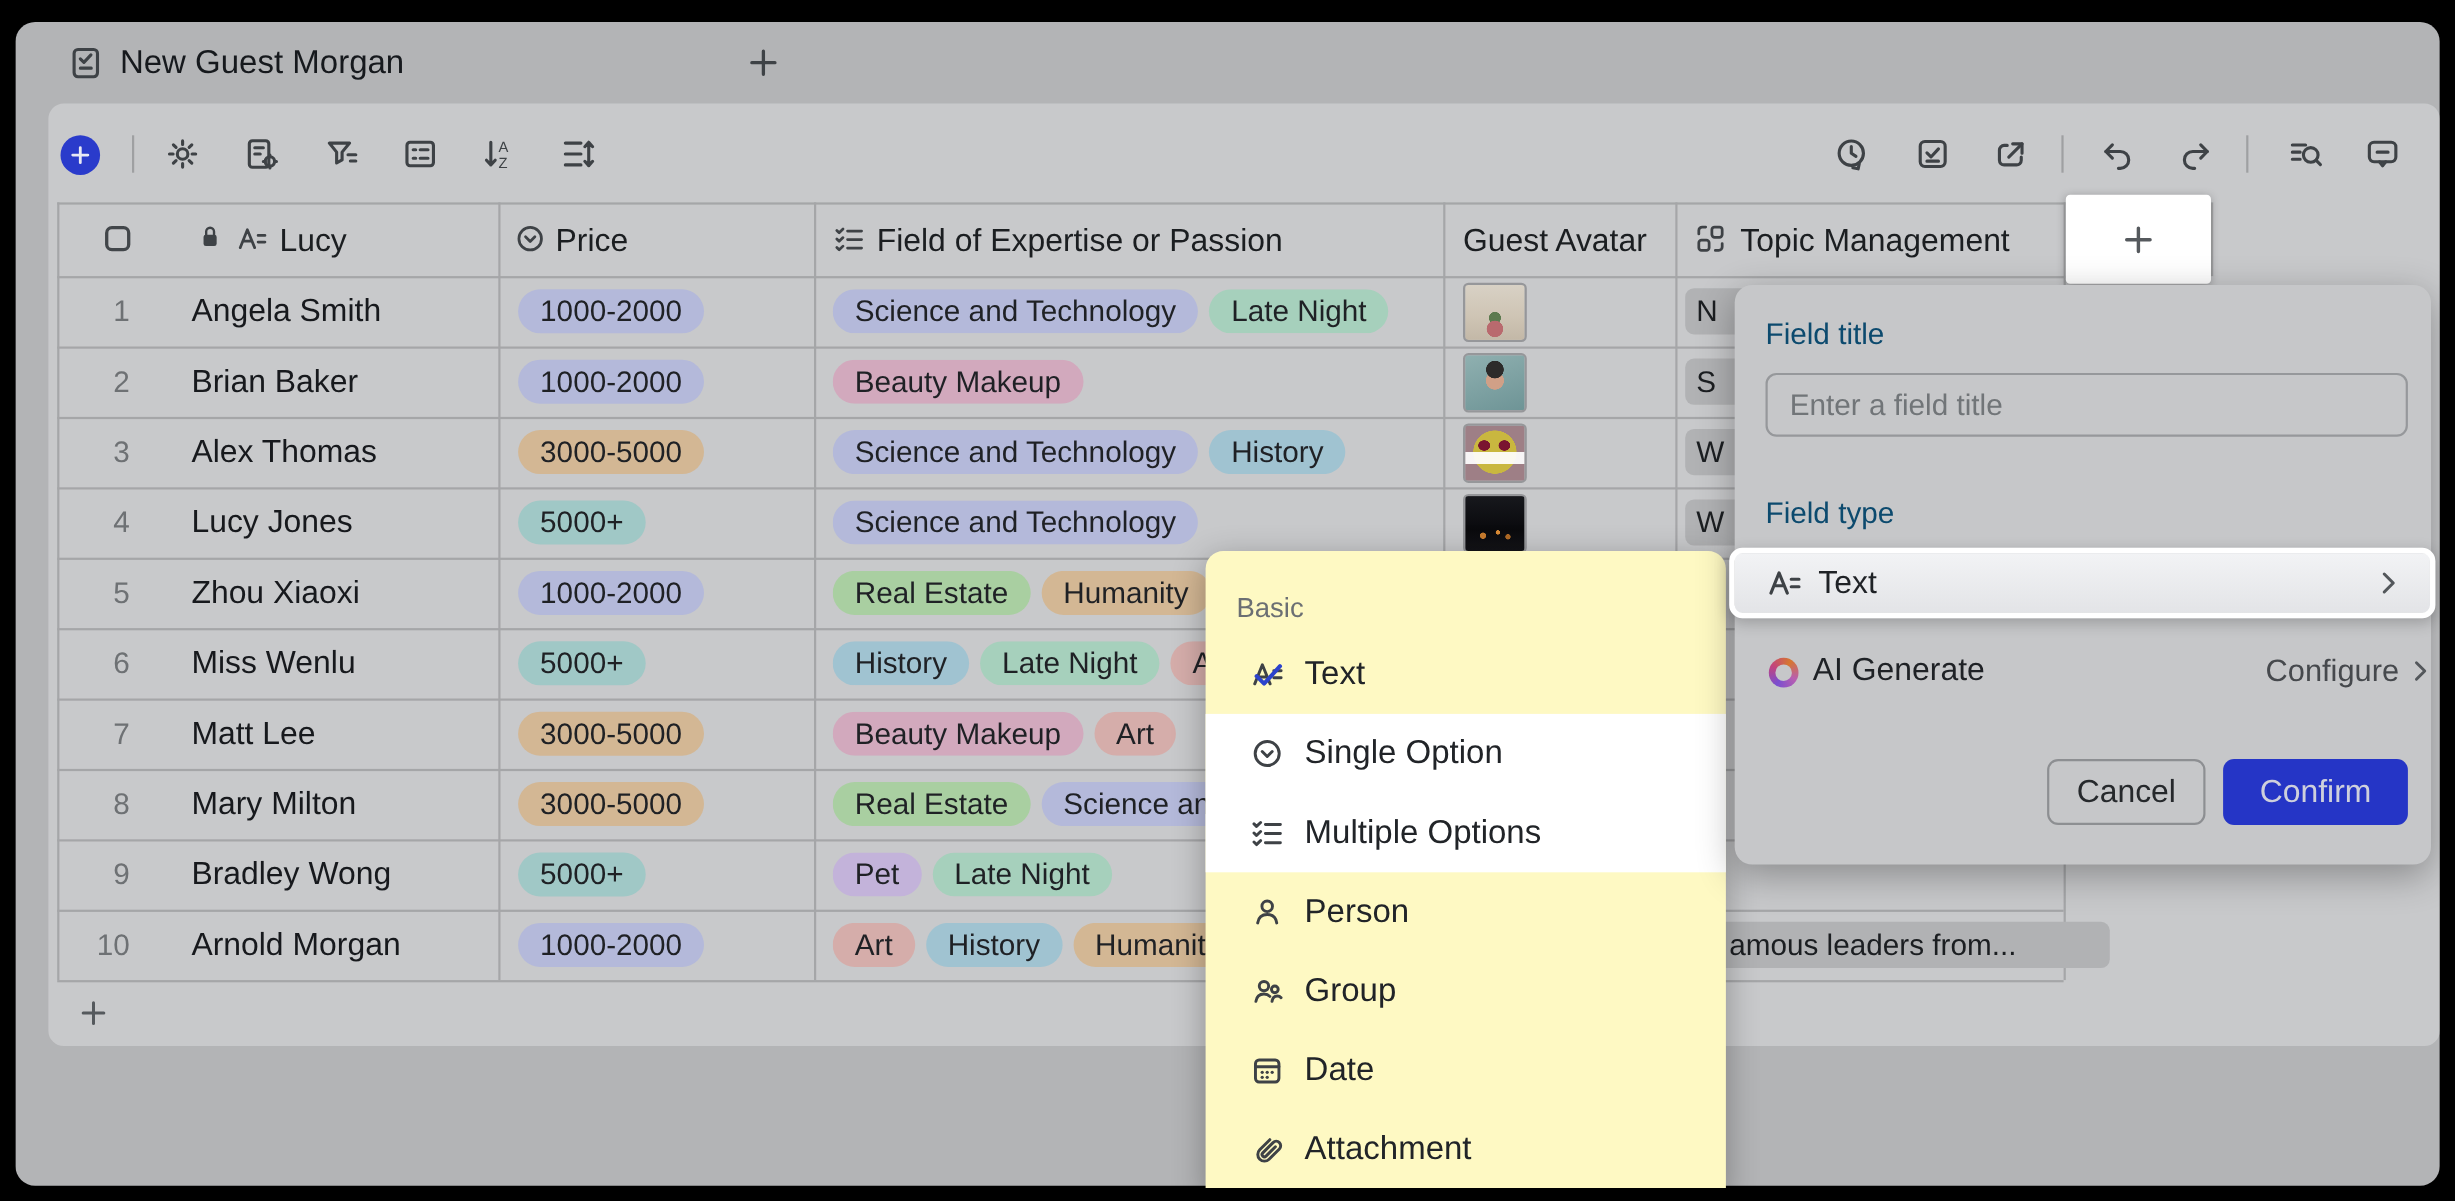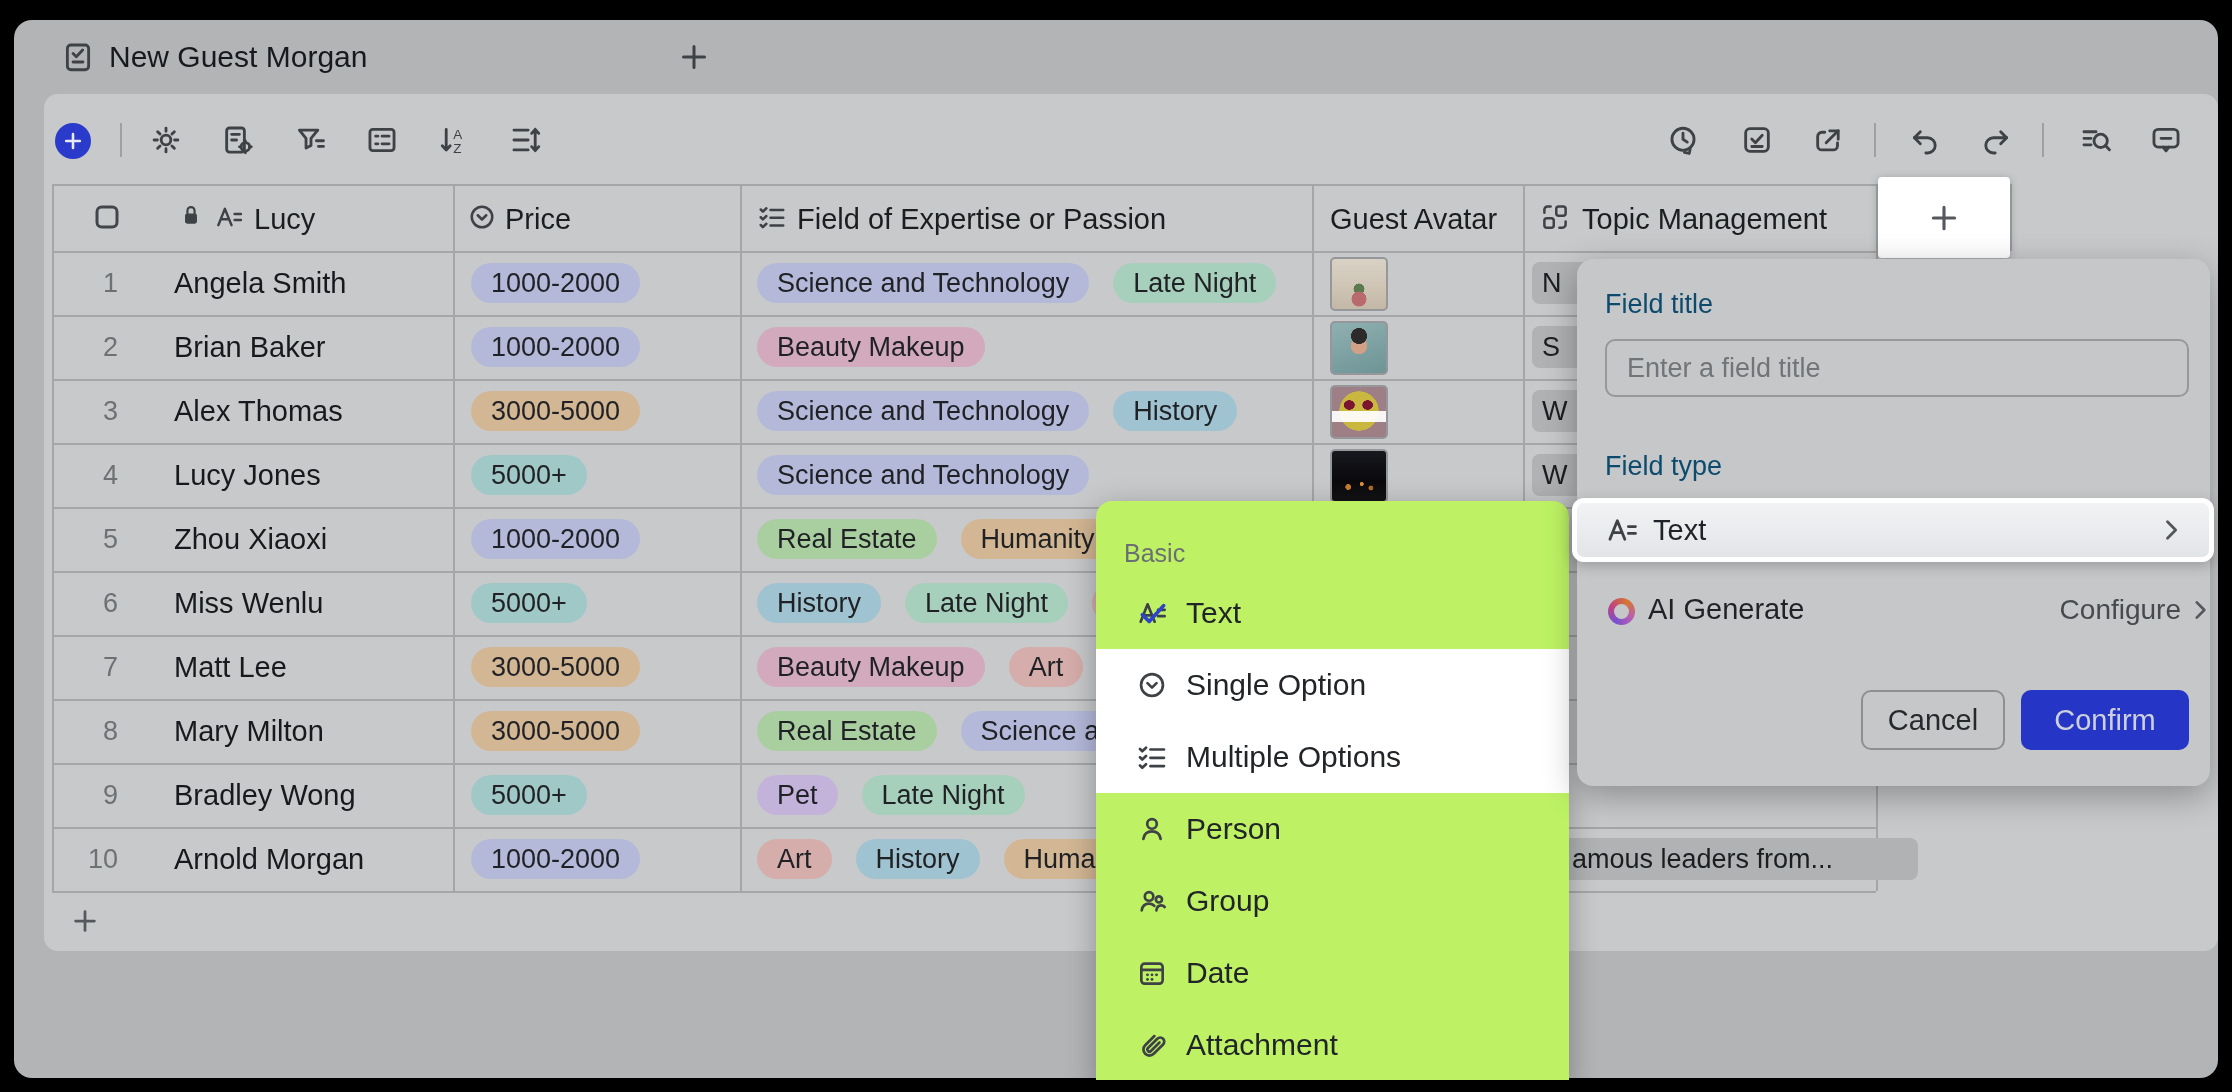--- a/index.html
+++ b/index.html
@@ -23,21 +23,21 @@
   .addrec{position:absolute;left:55px;top:123px;width:36px;height:36px;border-radius:50%;
           background:#2a3bcb;display:flex;align-items:center;justify-content:center;}
   
   .vline{position:absolute;width:2px;background:#a5a6a8;}
   .hline{position:absolute;height:2px;background:#a5a6a8;}
   .hcell-title{font-size:29px;font-weight:500;color:#1b1e21;position:absolute;top:201px;white-space:nowrap;}
   .rownum{position:absolute;width:56px;text-align:right;font-size:27px;color:#6e7174;}
   .rowname{position:absolute;font-size:29px;color:#17191d;white-space:nowrap;}
   .pill{display:inline-flex;align-items:center;height:40px;border-radius:20px;
         padding:0 20px;font-size:27px;color:#1f2125;white-space:nowrap;}
-  .tagwrap{position:absolute;display:flex;gap:24px;overflow:hidden;text-align:center;}
+  .tagwrap{position:absolute;display:flex;gap:10px;overflow:hidden;text-align:center;}
   .avatar{position:absolute;width:54px;height:50px;border-radius:5px;border:2px solid #96979a;}
   .av-plant{background:radial-gradient(circle at 50% 80%,#b96a6e 0 15%,transparent 16%),
             radial-gradient(circle at 50% 60%,#5c7a4f 0 13%,transparent 14%),
             linear-gradient(180deg,#d8d1c5,#cfc5b5 55%,#c3b8a7);}
   .av-cartoon{background:radial-gradient(circle at 50% 26%,#2c2b2a 0 17%,transparent 18%),
             radial-gradient(circle at 50% 46%,#d0a087 0 21%,transparent 22%),
             linear-gradient(160deg,#8fb0b0,#6e9496);}
   .av-emoji{background:radial-gradient(ellipse at 32% 36%,#7a1430 0 10%,transparent 11%),
             radial-gradient(ellipse at 66% 36%,#7a1430 0 10%,transparent 11%),
             linear-gradient(0deg,transparent 30%,rgba(255,255,255,.92) 31% 52%,transparent 53%),
@@ -46,21 +46,21 @@
             radial-gradient(circle at 55% 66%,#d98a35 0 4%,transparent 5%),
             radial-gradient(circle at 72% 74%,#b06a25 0 4%,transparent 5%),
             linear-gradient(180deg,#17181d,#0a0a0d 60%,#131317);}
   .chip{position:absolute;height:42px;background:#b1b2b4;border-radius:8px;
         font-size:27px;color:#1b1e21;display:flex;align-items:center;overflow:hidden;white-space:nowrap;}
   
   .addfield{position:absolute;left:1878px;top:177px;width:132px;height:81px;background:#ffffff;
             border-radius:4px;display:flex;align-items:center;justify-content:center;
             box-shadow:0 2px 8px rgba(0,0,0,.25);z-index:6;}
   
-  .menu{position:absolute;left:1096px;top:501px;width:473px;height:584px;background:#bef264;
+  .menu{position:absolute;left:1096px;top:501px;width:473px;height:584px;background:#fef9c3;
         border-radius:16px 16px 0 0;box-shadow:0 8px 30px rgba(0,0,0,.30);z-index:7;}
   .menu-section{position:absolute;left:28px;font-size:25px;color:#6b6f73;}
   .mitem{position:absolute;left:0;width:100%;height:72px;display:flex;align-items:center;}
   .mitem .icn{position:absolute;left:40px;}
   .mitem .mlabel{position:absolute;left:90px;font-size:30px;color:#212428;white-space:nowrap;}
   .mspot{position:absolute;left:0;top:148px;width:100%;height:144px;background:#ffffff;}
   .mcheck{position:absolute;left:396px;}
   
   .panel{position:absolute;left:1577px;top:259px;width:633px;height:527px;background:#c6c7c9;
          border-radius:16px;box-shadow:0 10px 34px rgba(0,0,0,.30);z-index:8;}

